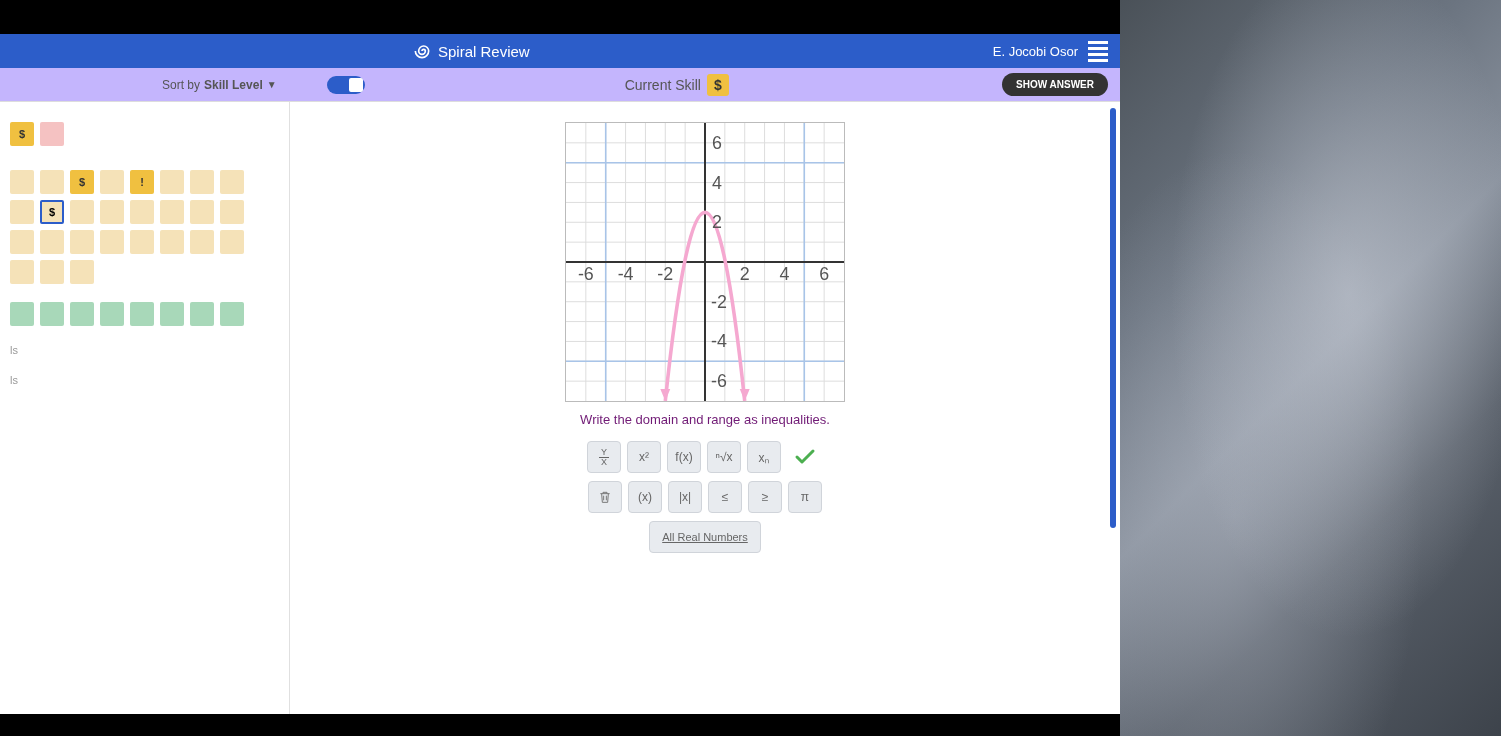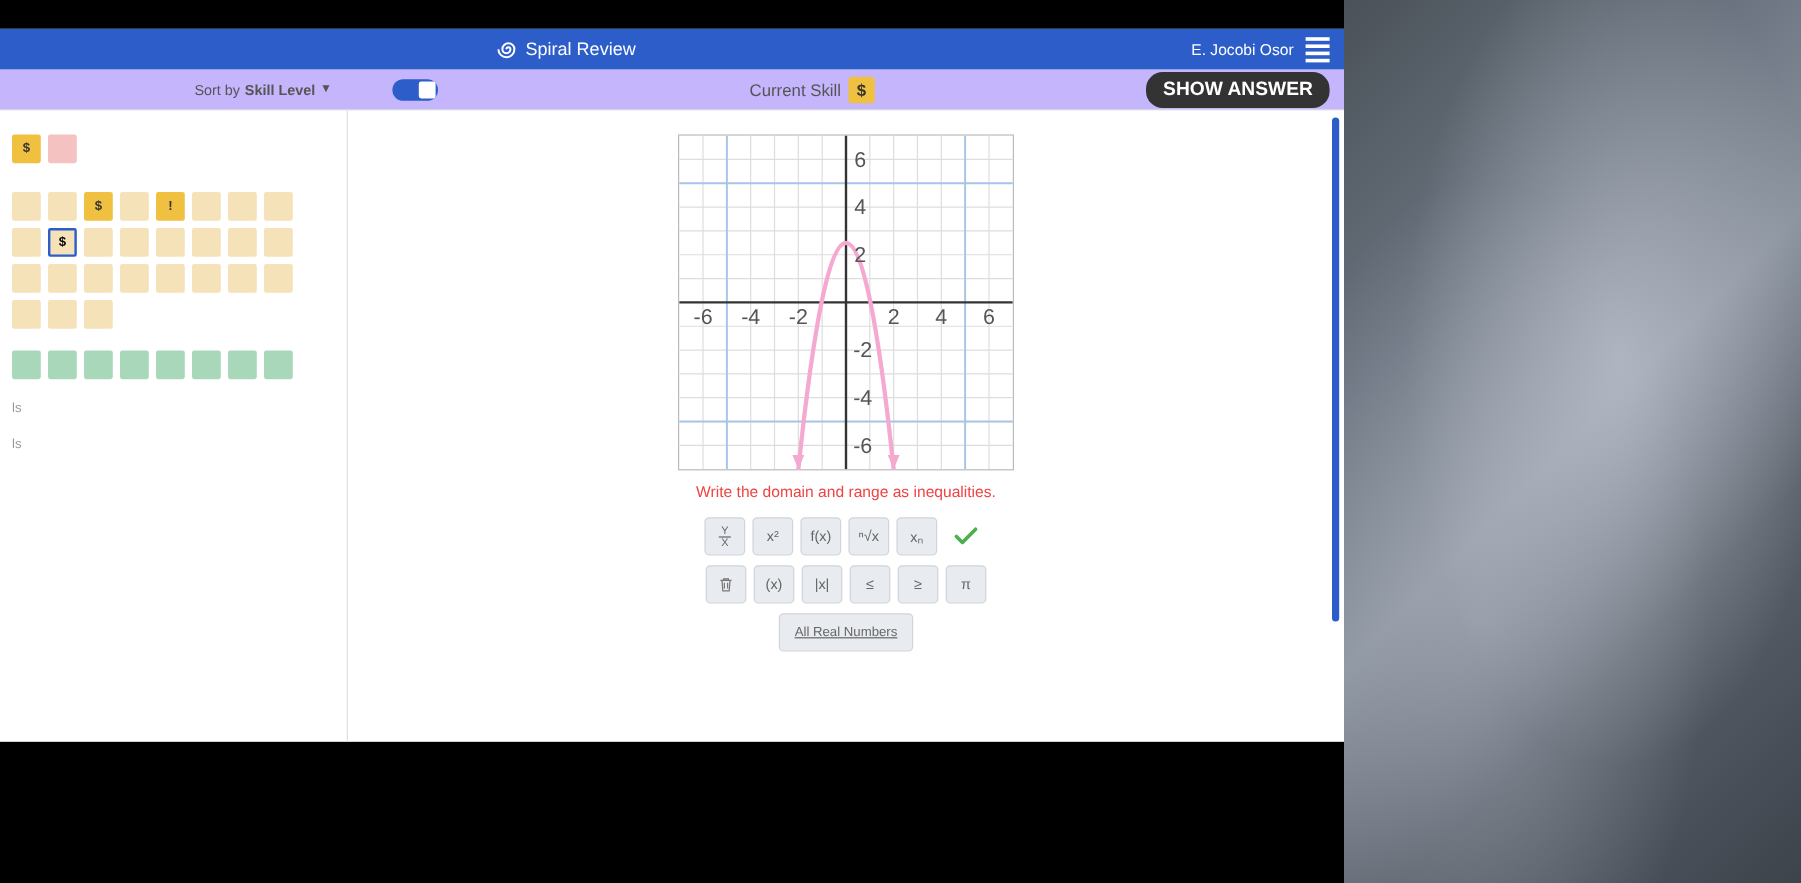--- a/index.html
+++ b/index.html
@@ -1,49 +1,49 @@
 <!DOCTYPE html>
 <html><head>
 <meta charset="utf-8">
 <style>
   * { box-sizing: border-box; margin: 0; padding: 0; }
   body { font-family: Arial, sans-serif; background: #000; width: 1501px; height: 736px; overflow: hidden; position: relative; }
-  .app-window { position: absolute; left: 0; top: 24px; width: 1120px; height: 594px; background: #f0f0f0; }
+  .app-window { position: absolute; left: 0; top: 34px; width: 1120px; height: 680px; background: #f0f0f0; }
   .header-bar { background: #2c5dc9; height: 34px; display: flex; align-items: center; padding: 0 12px; color: #fff; }
   .header-logo { display: flex; align-items: center; gap: 6px; margin-left: 400px; }
   .header-logo svg { width: 20px; height: 20px; }
   .header-title { font-size: 15px; font-weight: 500; }
   .header-user { margin-left: auto; font-size: 13px; display: flex; align-items: center; gap: 10px; }
   .menu-icon { display: flex; flex-direction: column; gap: 3px; cursor: pointer; }
   .menu-icon span { width: 20px; height: 3px; background: #fff; }
   .sub-header { background: #c4b5fd; height: 34px; border-bottom: 1px solid #ddd; display: flex; align-items: center; padding: 0 12px; }
   .sort-by { margin-left: 150px; font-size: 12px; color: #555; display: flex; align-items: center; gap: 4px; cursor: pointer; }
   .sort-by .chev { font-size: 10px; }
   .toggle { margin-left: 50px; width: 38px; height: 18px; background: #2c5dc9; border-radius: 9px; position: relative; cursor: pointer; }
   .toggle::after { content: ""; position: absolute; right: 2px; top: 2px; width: 14px; height: 14px; background: #fff; border-radius: 2px; }
   .current-skill { margin-left: 260px; font-size: 14px; color: #555; display: flex; align-items: center; gap: 6px; }
   .skill-badge { background: #f0c040; color: #333; font-weight: bold; width: 22px; height: 22px; display: flex; align-items: center; justify-content: center; border-radius: 3px; font-size: 14px; }
-  .show-answer { margin-left: auto; background: #333; color: #fff; border: none; border-radius: 14px; padding: 6px 14px; font-size: 16px; font-weight: bold; cursor: pointer; }
+  .show-answer { margin-left: auto; background: #333; color: #fff; border: none; border-radius: 14px; padding: 6px 14px; font-size: 10px; font-weight: bold; cursor: pointer; }
   .body-area { display: flex; height: calc(100% - 68px); }
   .sidebar { width: 290px; background: #fff; border-right: 1px solid #e0e0e0; padding: 10px; position: relative; }
   .skill-grid { margin-top: 10px; }
   .skill-row { display: flex; gap: 6px; margin-bottom: 6px; }
   .tile { width: 24px; height: 24px; border-radius: 2px; display: flex; align-items: center; justify-content: center; font-size: 11px; font-weight: bold; cursor: pointer; }
   .tile.pink { background: #f5c2c2; }
   .tile.yellow { background: #f5e2b8; }
   .tile.gold { background: #f0c040; color: #333; }
   .tile.green { background: #a8d8b9; }
   .tile.selected { border: 2px solid #2c5dc9; }
   .sidebar-label { font-size: 11px; color: #999; margin-top: 18px; }
   .main { flex: 1; background: #fff; padding: 20px; position: relative; overflow: hidden; }
   .question-area { max-width: 520px; margin: 0 auto; text-align: center; }
   .prompt { font-size: 14px; color: #555; margin-bottom: 8px; }
   .graph-box { width: 280px; height: 280px; border: 1px solid #bbb; margin: 0 auto 10px; position: relative; background: #fff; }
   .graph-box svg { width: 100%; height: 100%; }
-  .sub-prompt { font-size: 13px; color: #ef4444; margin: 8px 0 14px; }
+  .sub-prompt { font-size: 13px; color: #701a75; margin: 8px 0 14px; }
   .answer-row { display: flex; align-items: center; justify-content: center; gap: 8px; margin-bottom: 18px; }
   .answer-label { font-size: 13px; color: #555; }
   .answer-input { width: 180px; height: 70px; border: 2px solid #6b8fd6; border-radius: 10px; background: #fff; cursor: text; position: relative; }
   .answer-input .cursor { position: absolute; left: 8px; top: 24px; width: 1px; height: 22px; background: #333; animation: blink 1s infinite; }
   @keyframes blink { 50% { opacity: 0; } }
   .tool-rows { display: flex; flex-direction: column; gap: 8px; align-items: center; }
   .tool-row { display: flex; gap: 6px; align-items: center; }
   .tool-btn { min-width: 34px; height: 32px; padding: 0 6px; background: #e8ebef; border: 1px solid #d0d4da; border-radius: 4px; display: flex; align-items: center; justify-content: center; font-size: 12px; color: #666; cursor: pointer; }
   .tool-btn.frac { flex-direction: column; line-height: 1; font-size: 9px; }
   .tool-btn.frac .num { border-bottom: 1px solid #666; padding: 0 2px; }

